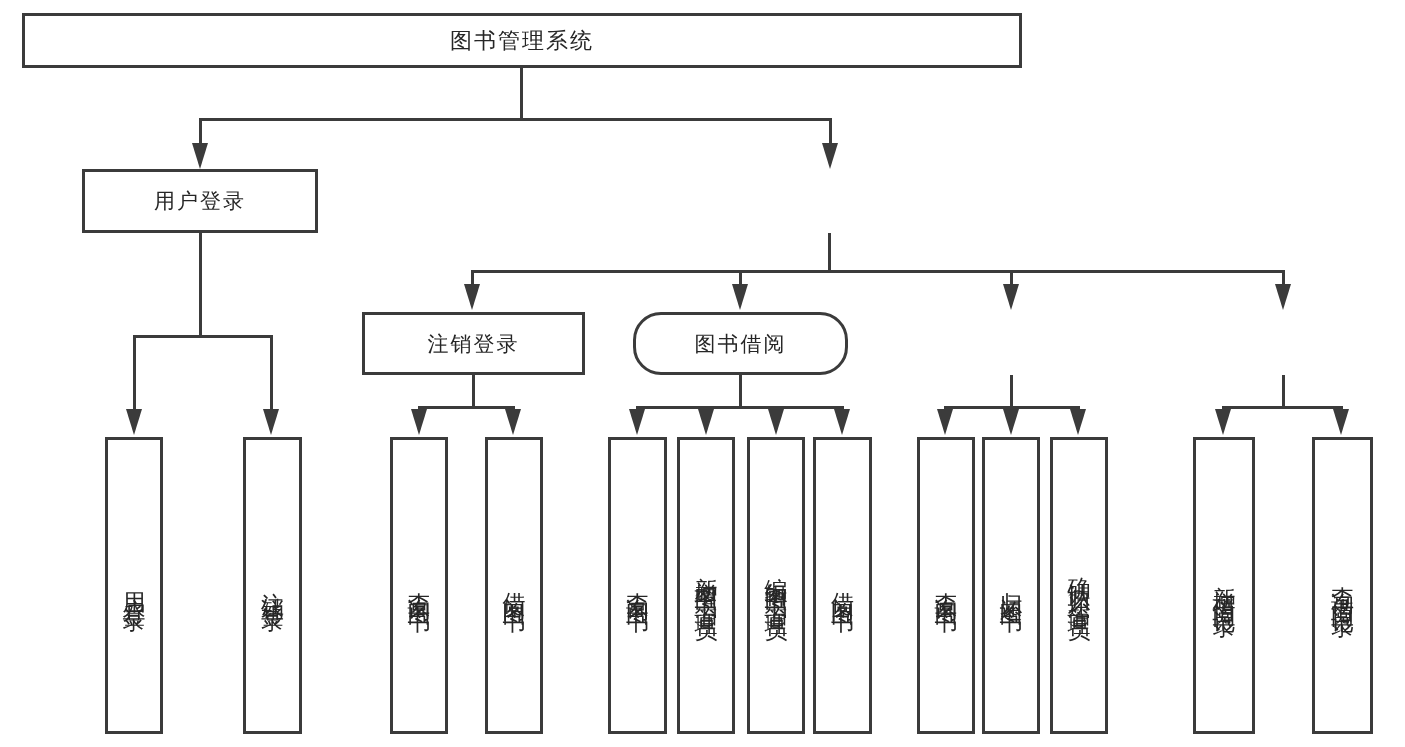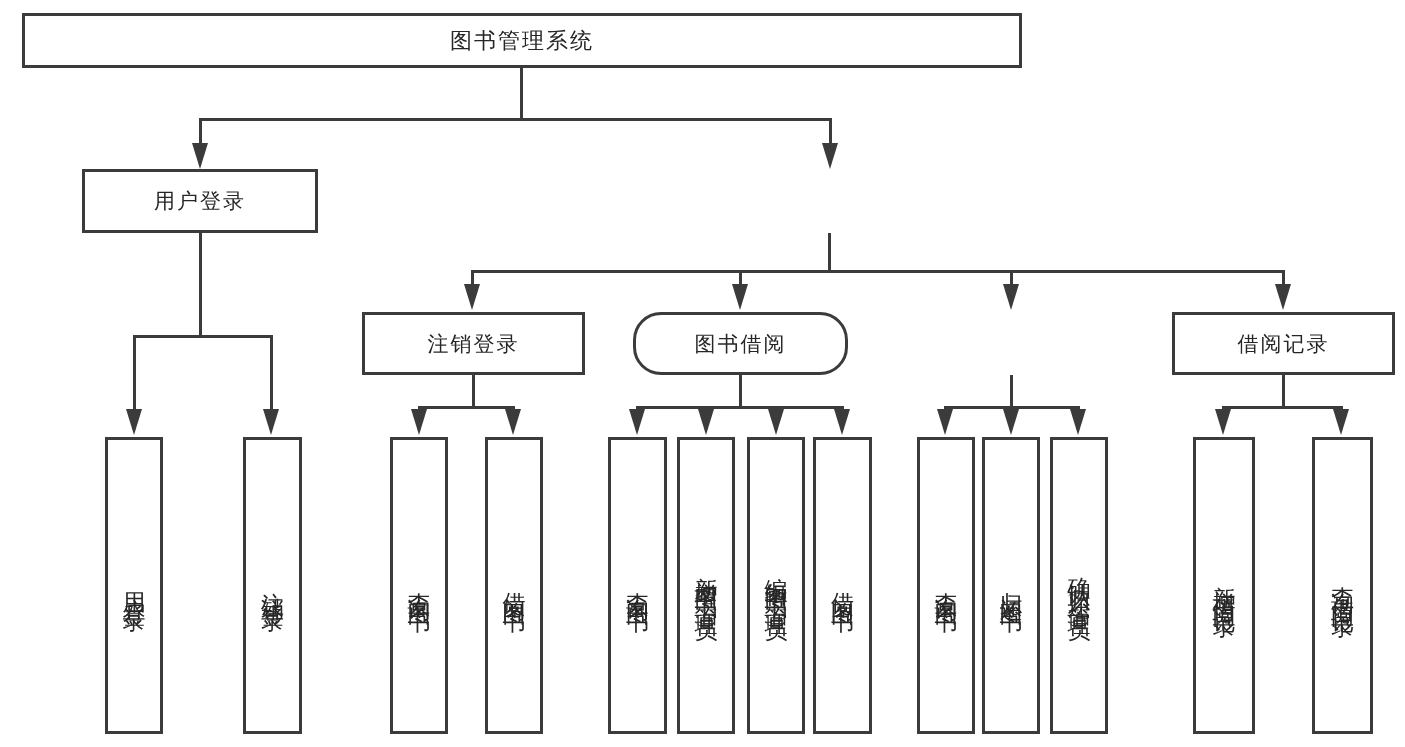--- a/index.html
+++ b/index.html
@@ -67,23 +67,20 @@
 
   <div class="node" style="left:82px;top:169px;width:236px;height:64px;">
     <span class="hlabel">用户登录</span>
   </div>
 
   <div class="node" style="left:362px;top:312px;width:223px;height:63px;">
     <span class="hlabel">注销登录</span>
   </div>
   <div class="node" style="left:633px;top:312px;width:215px;height:63px;border-radius:28px;">
     <span class="hlabel">图书借阅</span>
-  </div>
-  <div class="node" style="left:1172px;top:312px;width:223px;height:63px;">
-    <span class="hlabel">借阅记录</span>
   </div>
 
   <div class="node leaf" style="left:105px;top:437px;width:58px;height:297px;">
     <span class="vlabel">用户登录</span>
   </div>
   <div class="node leaf" style="left:243px;top:437px;width:59px;height:297px;">
     <span class="vlabel">注销登录</span>
   </div>
 
   <div class="node leaf" style="left:390px;top:437px;width:58px;height:297px;">

